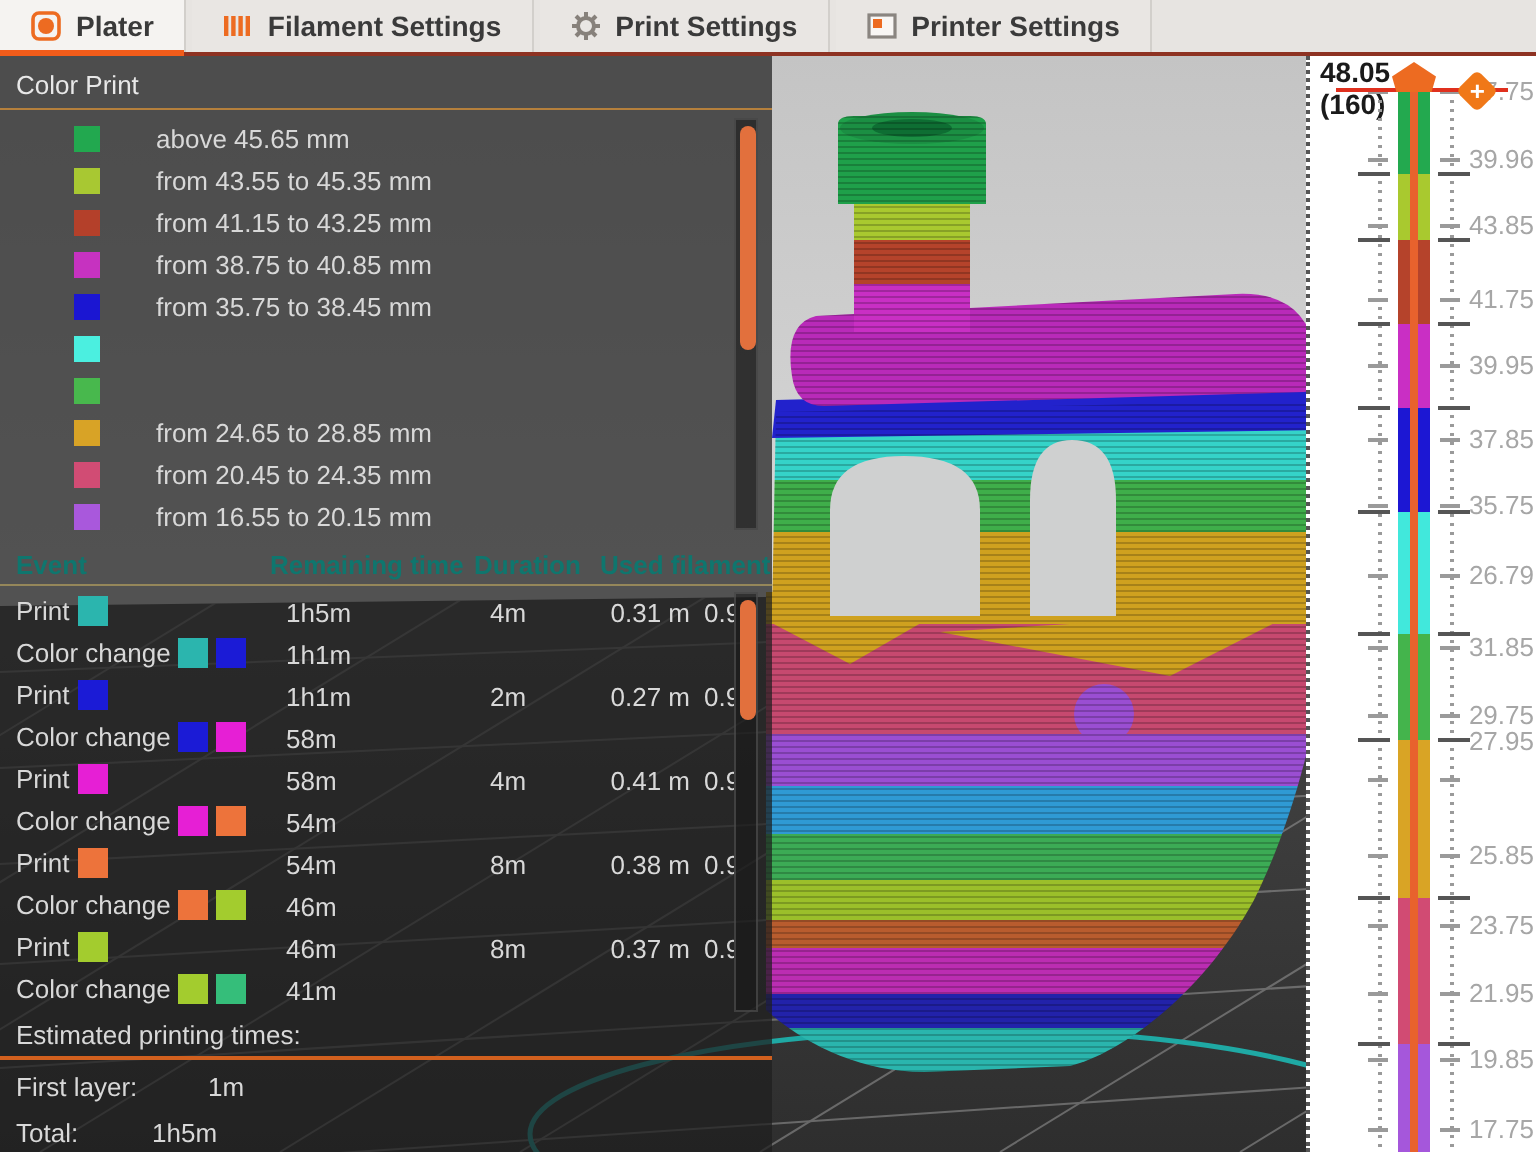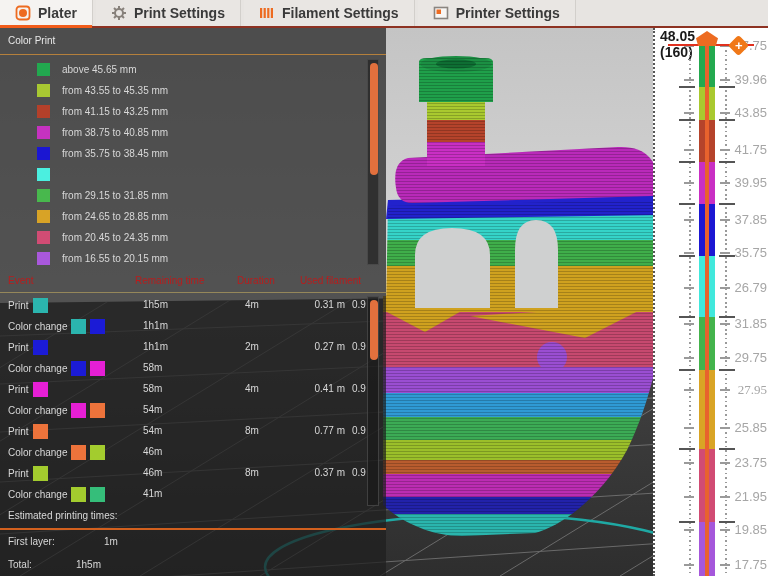--- a/index.html
+++ b/index.html
@@ -17,30 +17,30 @@
   #tab-bar::after{content:"";position:absolute;left:0;top:26px;width:768px;height:2px;background:#8e3222;}
   .tab{position:relative;display:flex;align-items:center;gap:7px;padding:0 15px;margin-right:3px;
        font-size:14px;font-weight:600;color:#3a3a3a;background:#e9e6e3;height:26px;border-right:1px solid #d2cfcb;cursor:default;}
   .tab.active{background:#f5f3f1;}
   .tab.active::after{content:"";position:absolute;left:0;right:0;bottom:-2px;height:3px;background:#f25c1a;z-index:2;}
   .tab-icon{display:flex;align-items:center;justify-content:center;width:16px;height:16px;}
   
   #scene{position:absolute;top:0;left:0;z-index:0;}
   
   #left-panel{position:absolute;left:0;top:28px;width:386px;height:548px;z-index:10;
-      background:rgba(30,30,30,0.72);color:var(--panel-text);font-size:10px;}
+      background:rgba(30,30,30,0.72);color:var(--panel-text);font-size:13px;}
   #legend-title{position:absolute;top:7px;left:8px;color:#e8e8e8;}
   .sep{position:absolute;left:0;width:386px;height:1px;}
   #legend-sep{top:26px;background:#b5803c;}
   #events-sep{top:264px;background:#95875a;}
   #est-sep{top:500px;background:#d2601e;height:2px;}
-  .legend-row{position:absolute;left:8px;height:21px;display:flex;align-items:center;gap:12px;padding-left:29px;}
+  .legend-row{position:absolute;left:8px;height:21px;display:flex;align-items:center;gap:28px;padding-left:29px;}
   .swatch{width:13px;height:13px;flex:0 0 auto;}
   .ev-swatch{width:15px;height:15px;flex:0 0 auto;}
-  .eh{position:absolute;top:247px;color:#b91c1c;}
+  .eh{position:absolute;top:247px;color:#0f766e;font-weight:bold;}
   #eh-0{left:8px}#eh-1{left:135px}#eh-2{left:237px}#eh-3{left:300px}
   .ev-row{position:absolute;left:0;width:386px;height:21px;}
   .ev-left{position:absolute;left:8px;top:2px;display:flex;align-items:center;gap:4px;}
   .ev-rem{position:absolute;left:143px;top:3px;}
   .ev-dur{position:absolute;left:245px;top:3px;}
   .ev-used{position:absolute;left:295px;top:3px;width:50px;text-align:right;}
   .ev-used2{position:absolute;left:352px;top:3px;width:15px;overflow:hidden;white-space:nowrap;}
   .sb-track{position:absolute;width:12px;background:rgba(22,22,22,0.55);border:1px solid rgba(95,95,95,0.55);box-sizing:border-box;}
   #legend-sb-track{left:367px;top:31px;height:206px;}
   #events-sb-track{left:367px;top:268px;height:210px;}
@@ -182,51 +182,51 @@
       <svg width="16" height="16" viewBox="0 0 16 16">
           <rect x="1.5" y="1.5" width="13" height="13" rx="3" fill="none" stroke="#ED6B21" stroke-width="1.8"></rect>
           <circle cx="8" cy="8" r="4" fill="#ED6B21"></circle>
         </svg>
     </span>
     <span>Plater</span>
   </div>
   <div class="tab">
     <span class="tab-icon">
       <svg width="16" height="16" viewBox="0 0 16 16">
+          <g fill="#ED6B21">
+            <rect x="1" y="3" width="2.2" height="10"></rect>
+            <rect x="4.6" y="3" width="2.2" height="10"></rect>
+            <rect x="8.2" y="3" width="2.2" height="10"></rect>
+            <rect x="11.8" y="3" width="2.2" height="10"></rect>
+          </g>
+        </svg>
+    </span>
+    <span>Filament Settings</span>
+  </div>
+  <div class="tab">
+    <span class="tab-icon">
+      <svg width="16" height="16" viewBox="0 0 16 16">
           <g stroke="#87817b" stroke-width="2">
             <line x1="8" y1="1" x2="8" y2="4"></line>
             <line x1="8" y1="12" x2="8" y2="15"></line>
             <line x1="1" y1="8" x2="4" y2="8"></line>
             <line x1="12" y1="8" x2="15" y2="8"></line>
             <line x1="3" y1="3" x2="5" y2="5"></line>
             <line x1="11" y1="11" x2="13" y2="13"></line>
             <line x1="13" y1="3" x2="11" y2="5"></line>
             <line x1="5" y1="11" x2="3" y2="13"></line>
           </g>
           <circle cx="8" cy="8" r="4" fill="#e9e6e3" stroke="#87817b" stroke-width="2"></circle>
         </svg>
     </span>
     <span>Print Settings</span>
   </div>
   <div class="tab">
     <span class="tab-icon">
       <svg width="16" height="16" viewBox="0 0 16 16">
-          <g fill="#ED6B21">
-            <rect x="1" y="3" width="2.2" height="10"></rect>
-            <rect x="4.6" y="3" width="2.2" height="10"></rect>
-            <rect x="8.2" y="3" width="2.2" height="10"></rect>
-            <rect x="11.8" y="3" width="2.2" height="10"></rect>
-          </g>
-        </svg>
-    </span>
-    <span>Filament Settings</span>
-  </div>
-  <div class="tab">
-    <span class="tab-icon">
-      <svg width="16" height="16" viewBox="0 0 16 16">
           <rect x="1.5" y="2.5" width="13" height="11" fill="#f8f6f4" stroke="#8a8580" stroke-width="1.6"></rect>
           <rect x="3.5" y="4.5" width="4.5" height="4.5" fill="#ED6B21"></rect>
         </svg>
     </span>
     <span>Printer Settings</span>
   </div>
 </div>
 
 <div id="left-panel">
   <div id="legend-title">Color Print</div>
@@ -250,21 +250,20 @@
       </div>
       <div class="legend-row" style="top: 115px;">
         <div class="swatch" style="background: rgb(27, 22, 210);"></div>
         <span>from 35.75 to 38.45 mm</span>
       </div>
       <div class="legend-row" style="top: 136px;">
         <div class="swatch" style="background: rgb(75, 239, 224);"></div>
       </div>
       <div class="legend-row" style="top: 157px;">
         <div class="swatch" style="background: rgb(72, 184, 77);"></div>
-        <span>from 29.15 to 31.85 mm</span>
       </div>
       <div class="legend-row" style="top: 178px;">
         <div class="swatch" style="background: rgb(216, 163, 38);"></div>
         <span>from 24.65 to 28.85 mm</span>
       </div>
       <div class="legend-row" style="top: 199px;">
         <div class="swatch" style="background: rgb(209, 76, 116);"></div>
         <span>from 20.45 to 24.35 mm</span>
       </div>
       <div class="legend-row" style="top: 220px;">
@@ -336,21 +335,21 @@
         </div>
         <span class="ev-rem">54m</span>
       </div>
       <div class="ev-row" style="top: 394px;">
         <div class="ev-left">
           <span>Print</span>
           <div class="ev-swatch" style="background: rgb(237, 115, 59);"></div>
         </div>
         <span class="ev-rem">54m</span>
         <span class="ev-dur">8m</span>
-        <span class="ev-used">0.77 m</span>
+        <span class="ev-used">0.38 m</span>
         <span class="ev-used2">0.9</span>
       </div>
       <div class="ev-row" style="top: 415px;">
         <div class="ev-left">
           <span>Color change</span>
           <div class="ev-swatch" style="background: rgb(237, 115, 59);"></div>
           <div class="ev-swatch" style="background: rgb(163, 204, 46);"></div>
         </div>
         <span class="ev-rem">46m</span>
       </div>
@@ -449,21 +448,21 @@
     <div class="tick-minor r" style="top: 259px;"></div>
     <div class="slabel" style="top: 252px;">26.79</div>
     <div class="tick-minor l" style="top: 295px;"></div>
     <div class="tick-minor r" style="top: 295px;"></div>
     <div class="slabel" style="top: 288px;">31.85</div>
     <div class="tick-minor l" style="top: 329px;"></div>
     <div class="tick-minor r" style="top: 329px;"></div>
     <div class="slabel" style="top: 322px;">29.75</div>
     <div class="tick-minor l" style="top: 361px;"></div>
     <div class="tick-minor r" style="top: 361px;"></div>
-    <div class="slabel" style="top: 354px; font-family: Liberation Serif, serif;">27.95</div>
+    <div class="slabel" style="top: 335px;">27.95</div>
     <div class="tick-minor l" style="top: 399px;"></div>
     <div class="tick-minor r" style="top: 399px;"></div>
     <div class="slabel" style="top: 392px;">25.85</div>
     <div class="tick-minor l" style="top: 434px;"></div>
     <div class="tick-minor r" style="top: 434px;"></div>
     <div class="slabel" style="top: 427px;">23.75</div>
     <div class="tick-minor l" style="top: 468px;"></div>
     <div class="tick-minor r" style="top: 468px;"></div>
     <div class="slabel" style="top: 461px;">21.95</div>
     <div class="tick-minor l" style="top: 501px;"></div>

